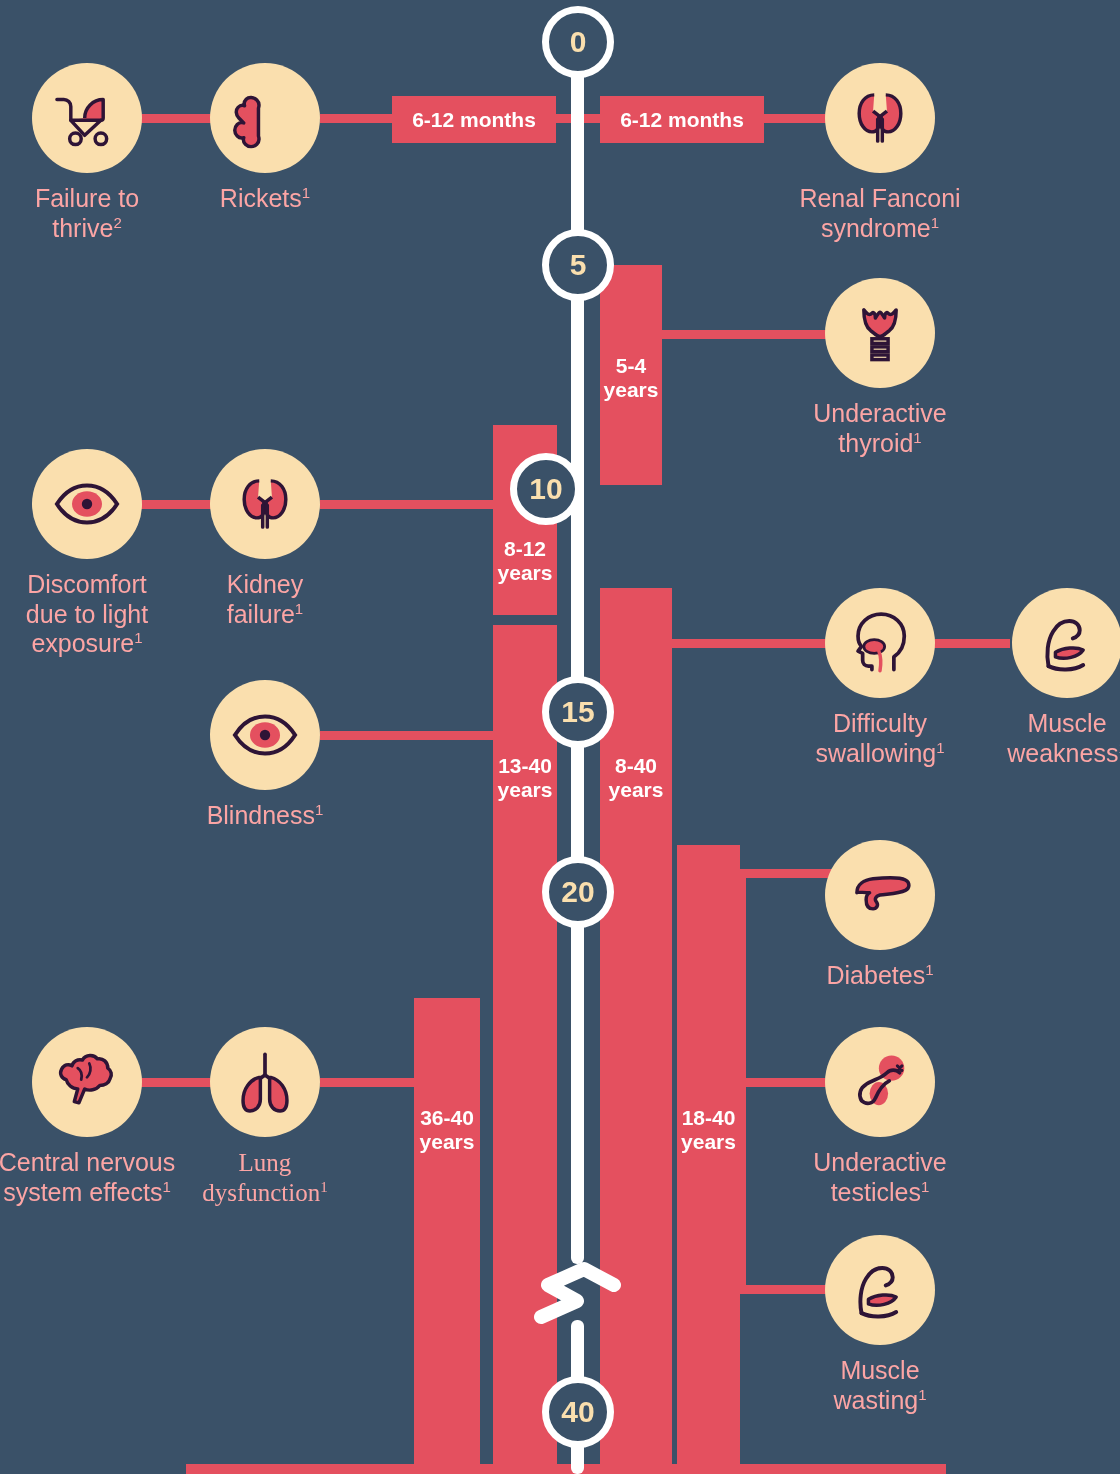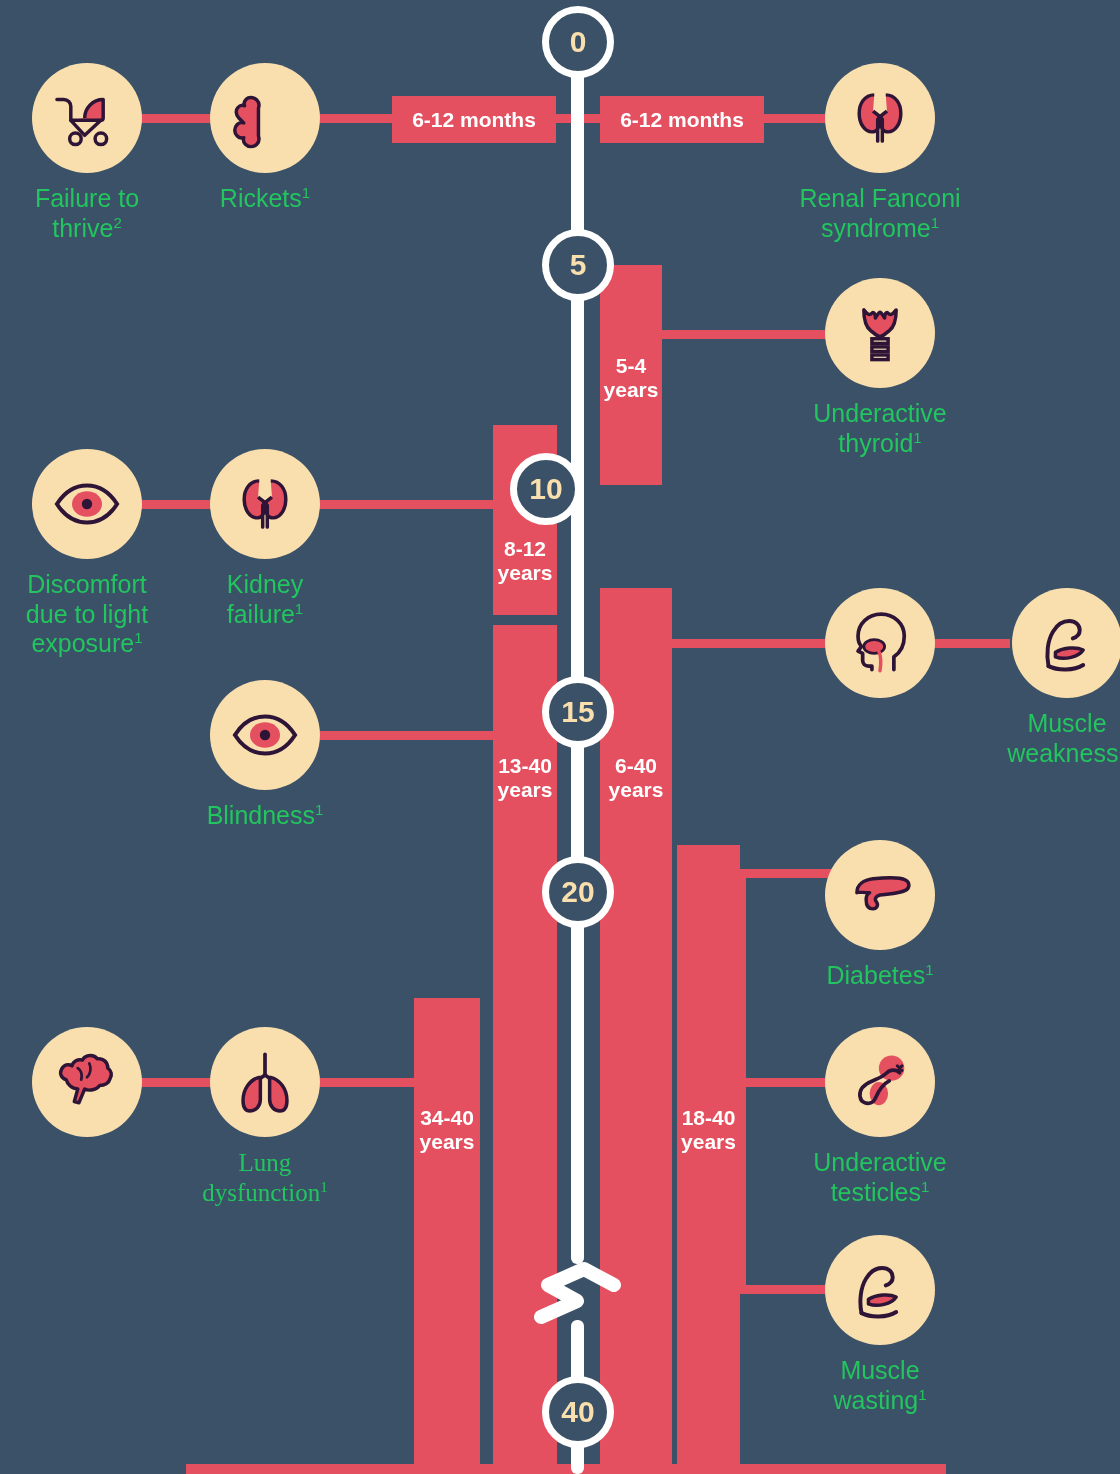--- a/index.html
+++ b/index.html
@@ -16,21 +16,21 @@
   .node{position:absolute;width:72px;height:72px;border-radius:50%;background:#3a5168;
         border:7px solid #ffffff;box-sizing:border-box;display:flex;align-items:center;
         justify-content:center;color:#fadfae;font-weight:bold;font-size:30px;z-index:40;}
 
   .spine{position:absolute;background:#ffffff;width:13px;left:571px;border-radius:6px;z-index:20;}
 
   .icon-wrap{position:absolute;display:flex;flex-direction:column;align-items:center;z-index:35;}
   .icon-circle{width:110px;height:110px;border-radius:50%;background:#fadfae;display:flex;
                align-items:center;justify-content:center;}
   .icon-circle svg{width:74px;height:74px;display:block;}
-  .icon-label{margin-top:11px;color:#22c55e;font-size:25px;line-height:1.18;text-align:center;
+  .icon-label{margin-top:11px;color:#fca5a5;font-size:25px;line-height:1.18;text-align:center;
               white-space:pre-line;}
   .icon-label sup{font-size:15px;}
 
   .zig{position:absolute;z-index:25;}
 </style>
 </head>
 <body>
 
 <div id="stage">
 
@@ -87,23 +87,23 @@
 
   <div class="pillbox" style="left:392px;top:96px;width:164px;height:47px;">6-12 months</div>
   <div class="pillbox" style="left:600px;top:96px;width:164px;height:47px;">6-12 months</div>
 
   <div class="pillbox vert" style="left:600px;top:345px;width:62px;height:66px;">5-4
 years</div>
   <div class="pillbox vert" style="left:493px;top:528px;width:64px;height:66px;">8-12
 years</div>
   <div class="pillbox vert" style="left:493px;top:745px;width:64px;height:66px;">13-40
 years</div>
-  <div class="pillbox vert" style="left:600px;top:745px;width:72px;height:66px;">6-40
-years</div>
-  <div class="pillbox vert" style="left:414px;top:1097px;width:66px;height:66px;">34-40
+  <div class="pillbox vert" style="left:600px;top:745px;width:72px;height:66px;">8-40
+years</div>
+  <div class="pillbox vert" style="left:414px;top:1097px;width:66px;height:66px;">36-40
 years</div>
   <div class="pillbox vert" style="left:677px;top:1097px;width:63px;height:66px;">18-40
 years</div>
 
   <div class="icon-wrap" style="left:32px;top:63px;width:200px;margin-left:-45px;">
     <div class="icon-circle">
       <svg viewBox="0 0 64 64">
         <path d="M18 34h26a2 2 0 002-2V16a16 16 0 00-16 16" fill="#e4505f" stroke="#2e1436" stroke-width="3" stroke-linejoin="round"></path>
         <path d="M6 16h6a6 6 0 016 6v12" fill="none" stroke="#2e1436" stroke-width="3" stroke-linecap="round"></path>
         <path d="M18 34l12 13M44 34L30 47" fill="none" stroke="#2e1436" stroke-width="3" stroke-linecap="round"></path>
@@ -186,20 +186,22 @@
   </div>
 
   <div class="icon-wrap" style="left:825px;top:588px;width:200px;margin-left:-45px;">
     <div class="icon-circle">
       <svg viewBox="0 0 64 64">
         <path d="M44 55V44c6-4 9-11 9-18 0-11-9-19-20-19S13 15 13 26c0 4 1 7 3 9l-3 4 4 2v6c0 3 2 5 5 5h3v3" fill="none" stroke="#2e1436" stroke-width="3.2" stroke-linejoin="round" stroke-linecap="round"></path>
         <ellipse cx="27" cy="35" rx="9" ry="6" fill="#e4505f" stroke="#2e1436" stroke-width="2.4"></ellipse>
         <path d="M31 39c2 5 2 11 1 17" fill="none" stroke="#e4505f" stroke-width="3" stroke-linecap="round"></path>
       </svg>
     </div>
+    <div class="icon-label"><span>Difficulty
+swallowing</span><sup>1</sup></div>
   </div>
 
   <div class="icon-wrap" style="left:1012px;top:588px;width:200px;margin-left:-45px;">
     <div class="icon-circle">
       <svg viewBox="0 0 64 64">
         <path d="M16 52c-2-10-1-22 4-30 3-5 8-9 14-9 5 0 9 3 9 8 0 4-3 6-6 7" fill="none" stroke="#2e1436" stroke-width="3.4" stroke-linecap="round"></path>
         <path d="M16 52c8 4 22 4 30-1" fill="none" stroke="#2e1436" stroke-width="3.4" stroke-linecap="round"></path>
         <path d="M22 40c7-4 18-5 24-2-4 6-16 9-24 6z" fill="#e4505f" stroke="#2e1436" stroke-width="3" stroke-linejoin="round"></path>
       </svg>
     </div>
@@ -216,20 +218,22 @@
     <div class="icon-label"><span>Diabetes</span><sup>1</sup></div>
   </div>
 
   <div class="icon-wrap" style="left:32px;top:1027px;width:210px;margin-left:-50px;">
     <div class="icon-circle">
       <svg viewBox="0 0 64 64">
         <path d="M14 30c-4-1-6-5-4-9 2-4 6-5 9-3 1-4 5-6 9-5 3-5 10-5 13-1 5-1 9 3 9 8 3 2 4 6 2 9-1 4-5 6-9 6-3 4-9 5-13 3l-5 12-4-1 3-11c-5 0-9-4-10-8z" fill="#e4505f" stroke="#2e1436" stroke-width="3" stroke-linejoin="round"></path>
         <path d="M24 20c3 2 4 6 3 10M34 16c2 4 1 9-2 12" fill="none" stroke="#2e1436" stroke-width="2.4" stroke-linecap="round"></path>
       </svg>
     </div>
+    <div class="icon-label"><span>Central nervous
+system effects</span><sup>1</sup></div>
   </div>
 
   <div class="icon-wrap" style="left:210px;top:1027px;width:200px;margin-left:-45px;font-family:Liberation Serif, serif;">
     <div class="icon-circle">
       <svg viewBox="0 0 64 64">
         <path d="M32 8v18" fill="none" stroke="#2e1436" stroke-width="3.2" stroke-linecap="round"></path>
         <path d="M32 26l-7 5M32 26l7 5" fill="none" stroke="#2e1436" stroke-width="3.2" stroke-linecap="round"></path>
         <path d="M27 28c-8 2-14 10-14 20 0 6 2 9 6 9 5 0 9-4 9-10V28z" fill="#e4505f" stroke="#2e1436" stroke-width="3" stroke-linejoin="round"></path>
         <path d="M37 28c8 2 14 10 14 20 0 6-2 9-6 9-5 0-9-4-9-10V28z" fill="#e4505f" stroke="#2e1436" stroke-width="3" stroke-linejoin="round"></path>
       </svg>

